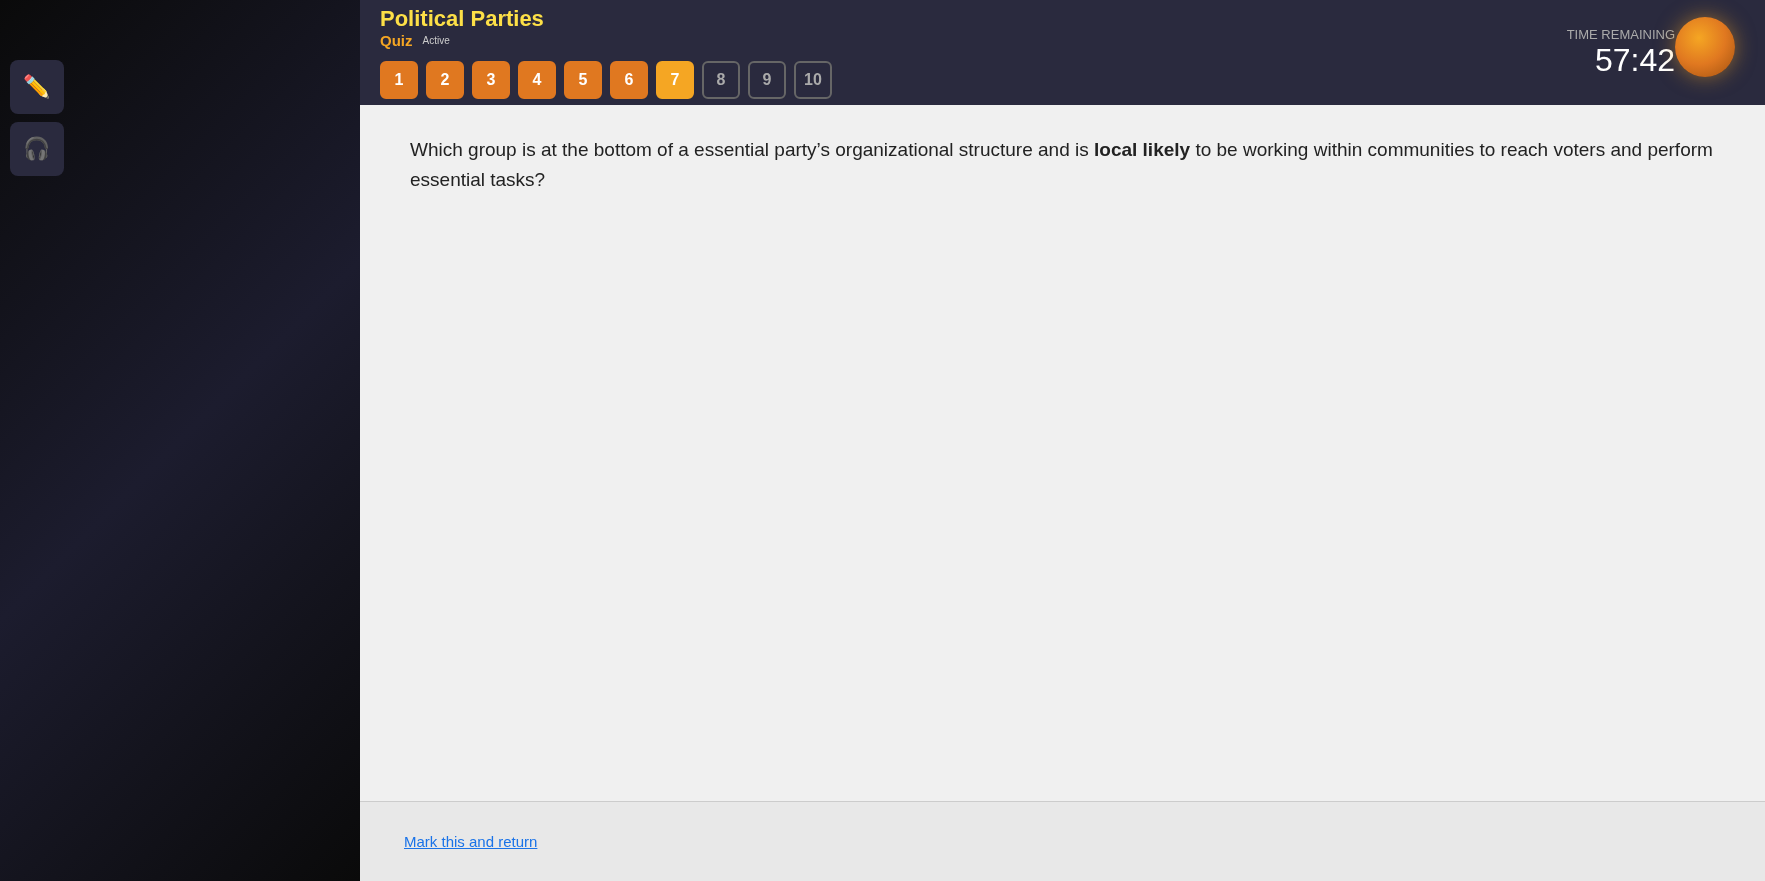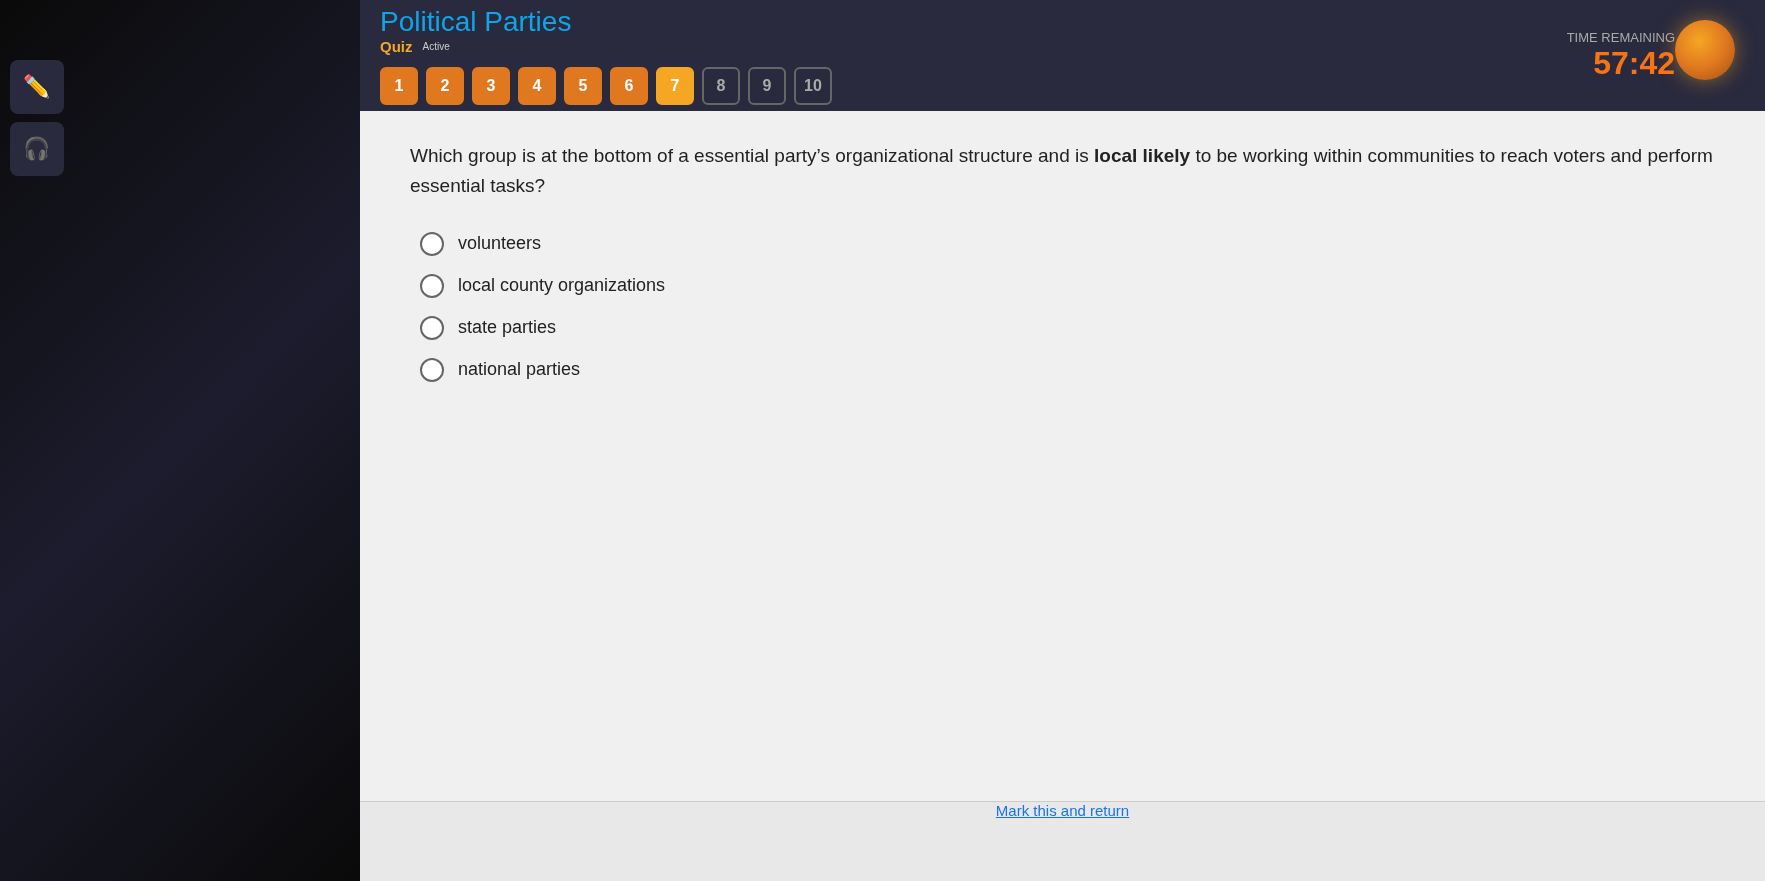--- a/index.html
+++ b/index.html
@@ -58,23 +58,23 @@
       align-items: center;
       justify-content: space-between;
     }
 
     .title-section {
       display: flex;
       flex-direction: column;
     }
 
     .quiz-title {
-      color: #0ea5e9;
-      font-size: 28px;
-      font-weight: normal;
+      color: #fde047;
+      font-size: 22px;
+      font-weight: bold;
     }
 
     .quiz-status {
       display: flex;
       gap: 10px;
       align-items: center;
       text-align: right;
     }
 
     .status-quiz {
@@ -126,22 +126,22 @@
     }
 
     .timer-label {
       font-size: 13px;
       color: #aaa;
       text-align: right;
     }
 
     .timer-value {
       font-size: 32px;
-      font-weight: bold;
-      color: #f97316;
+      font-weight: normal;
+      color: #ffffff;
     }
 
     .timer-globe {
       position: absolute;
       top: -10px;
       right: 10px;
       width: 60px;
       height: 60px;
       background: radial-gradient(circle at 40% 35%, #f5a623, #e07820, #a05010);
       border-radius: 50%;
@@ -199,21 +199,20 @@
       bottom: 0;
       left: 0;
       right: 0;
       height: 80px;
       background: #e8e8e8;
       border-top: 1px solid #ccc;
       display: flex;
       align-items: center;
       justify-content: space-between;
       padding: 0 44px;
-      flex-direction: column;
     }
 
     .mark-return {
       color: #1a73e8;
       font-size: 15px;
       cursor: pointer;
       text-decoration: underline;
     }
 
     .bottom-buttons {
@@ -307,42 +306,19 @@
         <div class="timer-globe"></div>
       </div>
     </div>
   </div>
 
   <div class="question-area">
     <p class="question-text">
       <span>Which group is at the bottom of a essential party’s organizational structure and is </span><strong>local likely</strong><span> to be working within communities to reach voters and perform essential tasks?</span>
     </p>
 
-    <div class="options-list">
-
-      <div class="option-item">
-        <div class="radio-circle"></div>
-        <span class="option-label">volunteers</span>
-      </div>
-
-      <div class="option-item">
-        <div class="radio-circle"></div>
-        <span class="option-label">local county organizations</span>
-      </div>
-
-      <div class="option-item">
-        <div class="radio-circle"></div>
-        <span class="option-label">state parties</span>
-      </div>
-
-      <div class="option-item">
-        <div class="radio-circle"></div>
-        <span class="option-label">national parties</span>
-      </div>
-
-    </div>
 
     <div class="bottom-bar">
       <span class="mark-return">Mark this and return</span>
     </div>
   </div>
 
 </div>
 
 </body></html>

